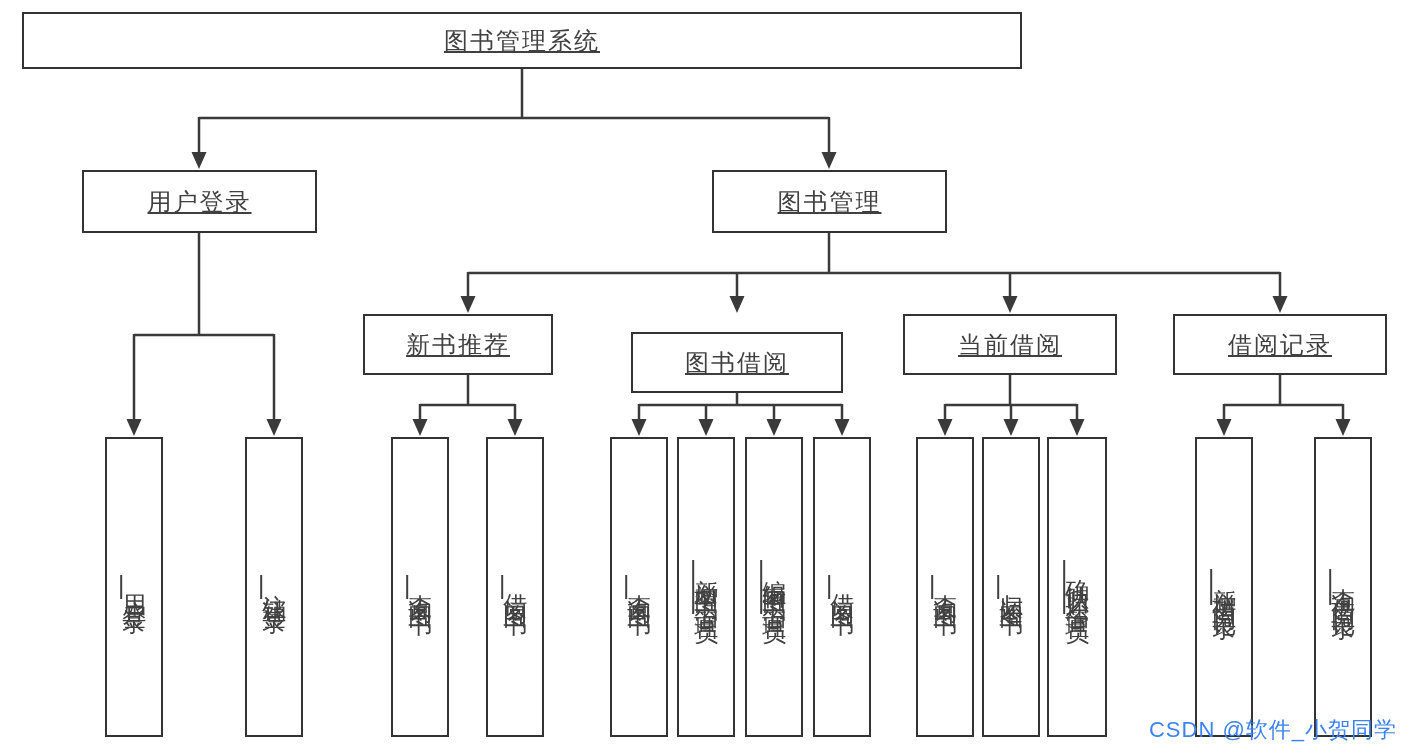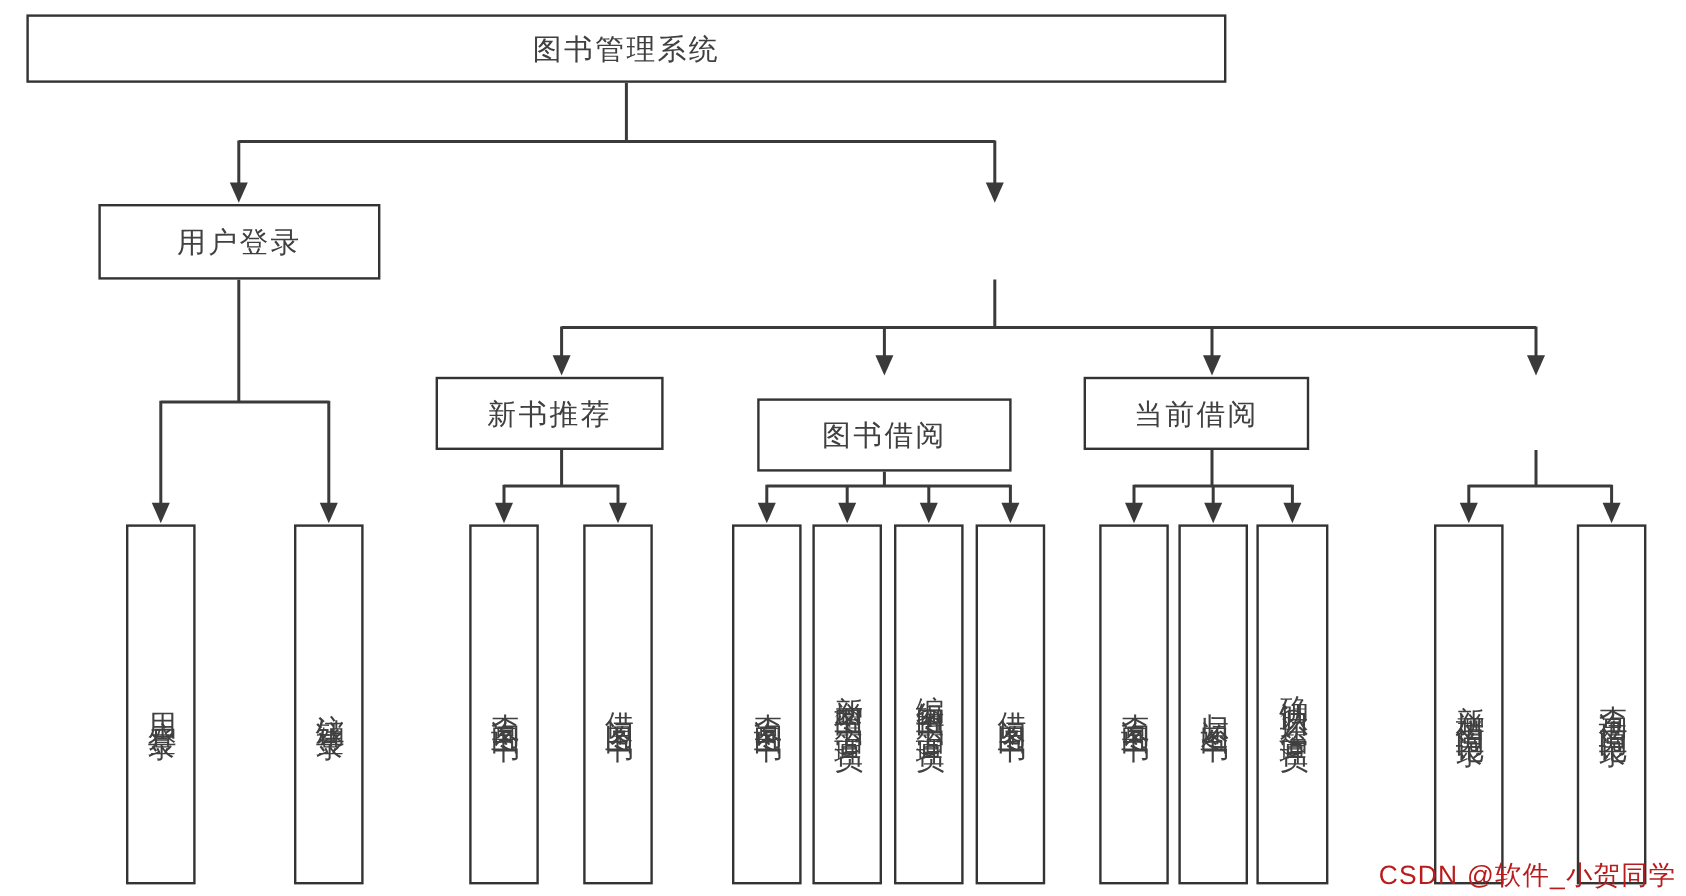--- a/index.html
+++ b/index.html
@@ -7,29 +7,29 @@
     width:1405px;height:747px;position:relative;overflow:hidden;
     background:#ffffff;
     font-family:"Liberation Sans","DejaVu Sans",sans-serif;
   }
   #stage{position:absolute;left:0;top:0;width:1405px;height:747px;}
   #connectors{position:absolute;left:0;top:0;z-index:1;}
   .box{
     position:absolute;z-index:2;box-sizing:border-box;
     border:2px solid #333333;background:#ffffff;
     display:flex;align-items:center;justify-content:center;
-    color:#404040;font-size:24px;letter-spacing:2px;
+    color:#404040;font-size:24px;letter-spacing:2px;text-decoration:underline;
   }
   .leaf .vtext{
     writing-mode:vertical-rl;text-orientation:mixed;
     letter-spacing:6px;line-height:1.1;font-size:24px;color:#404040;
   }
   #watermark{
     position:absolute;z-index:5;right:8px;top:715px;
-    font-size:22px;color:#b91c1c;letter-spacing:1px;white-space:nowrap;
+    font-size:22px;color:#3b82f6;letter-spacing:1px;white-space:nowrap;
   }
 </style>
 </head>
 <body>
 
 <div id="stage">
 
   <svg id="connectors" width="1405" height="747" viewBox="0 0 1405 747">
     <path fill="none" stroke="#3a3a3a" stroke-width="2.5" d="
       M522 69 V118   M199 118 H829   M199 117 V154   M829 117 V154
@@ -58,24 +58,26 @@
       <polygon points="937.5,419 952.5,419 945,436" fill="#3a3a3a"></polygon>
       <polygon points="1003.5,419 1018.5,419 1011,436" fill="#3a3a3a"></polygon>
       <polygon points="1069.5,419 1084.5,419 1077,436" fill="#3a3a3a"></polygon>
       <polygon points="1216.5,419 1231.5,419 1224,436" fill="#3a3a3a"></polygon>
       <polygon points="1335.5,419 1350.5,419 1343,436" fill="#3a3a3a"></polygon>
     </svg>
 
   <div class="box" style="left:22px;top:12px;width:1000px;height:57px">图书管理系统</div>
 
   <div class="box" style="left:82px;top:170px;width:235px;height:63px">用户登录</div>
+  <div class="box" style="left:712px;top:170px;width:235px;height:63px">图书管理</div>
 
   <div class="box" style="left:363px;top:314px;width:190px;height:61px">新书推荐</div>
   <div class="box" style="left:631px;top:332px;width:212px;height:61px">图书借阅</div>
-  <div class="box" style="left:903px;top:314px;width:188px;height:61px">当前借阅</div>
+  <div class="box" style="left:903px;top:314px;width:214px;height:61px">当前借阅</div>
+  <div class="box" style="left:1173px;top:314px;width:214px;height:61px">借阅记录</div>
 
   <div class="box leaf" style="left:105px;top:437px;width:58px;height:300px">
     <span class="vtext">用户登录</span>
     </div>
   <div class="box leaf" style="left:245px;top:437px;width:58px;height:300px">
     <span class="vtext">注销登录</span>
     </div>
 
   <div class="box leaf" style="left:391px;top:437px;width:58px;height:300px">
     <span class="vtext">查询图书</span>

